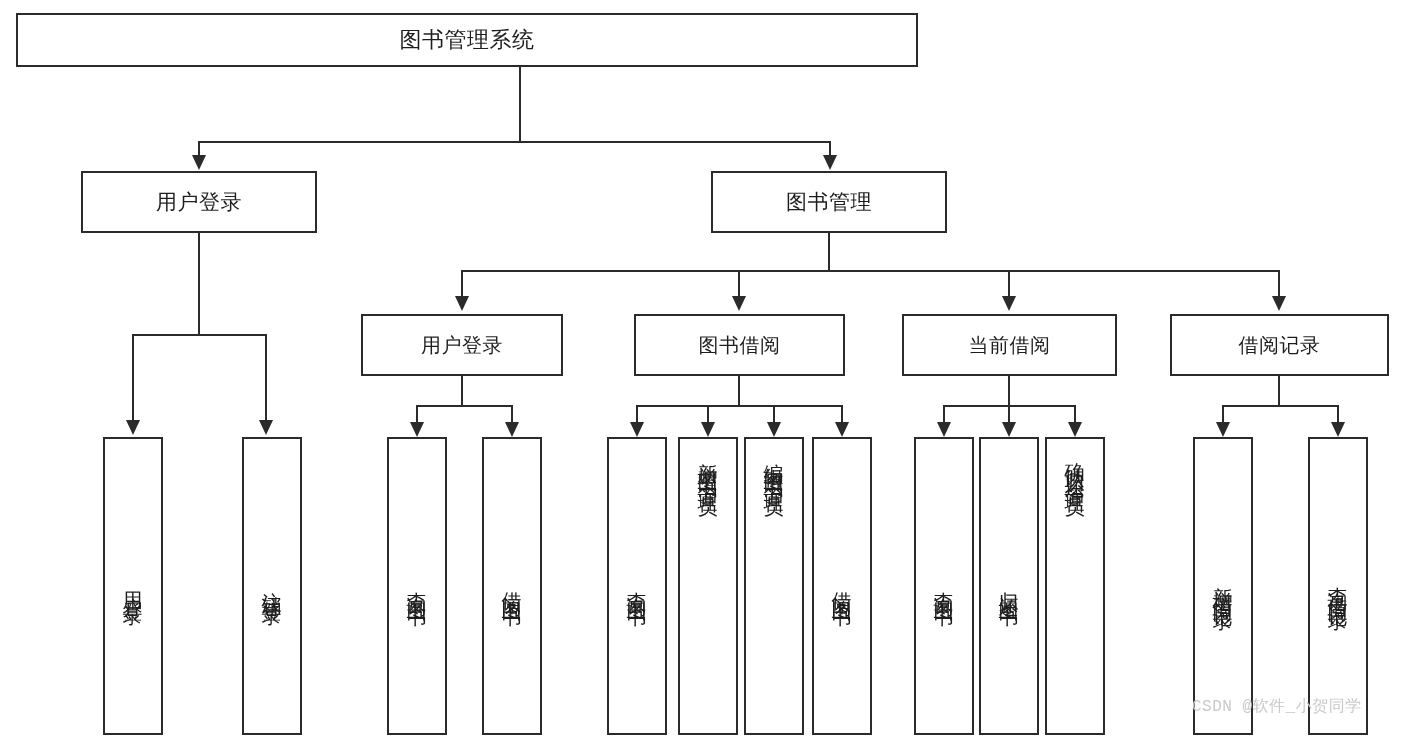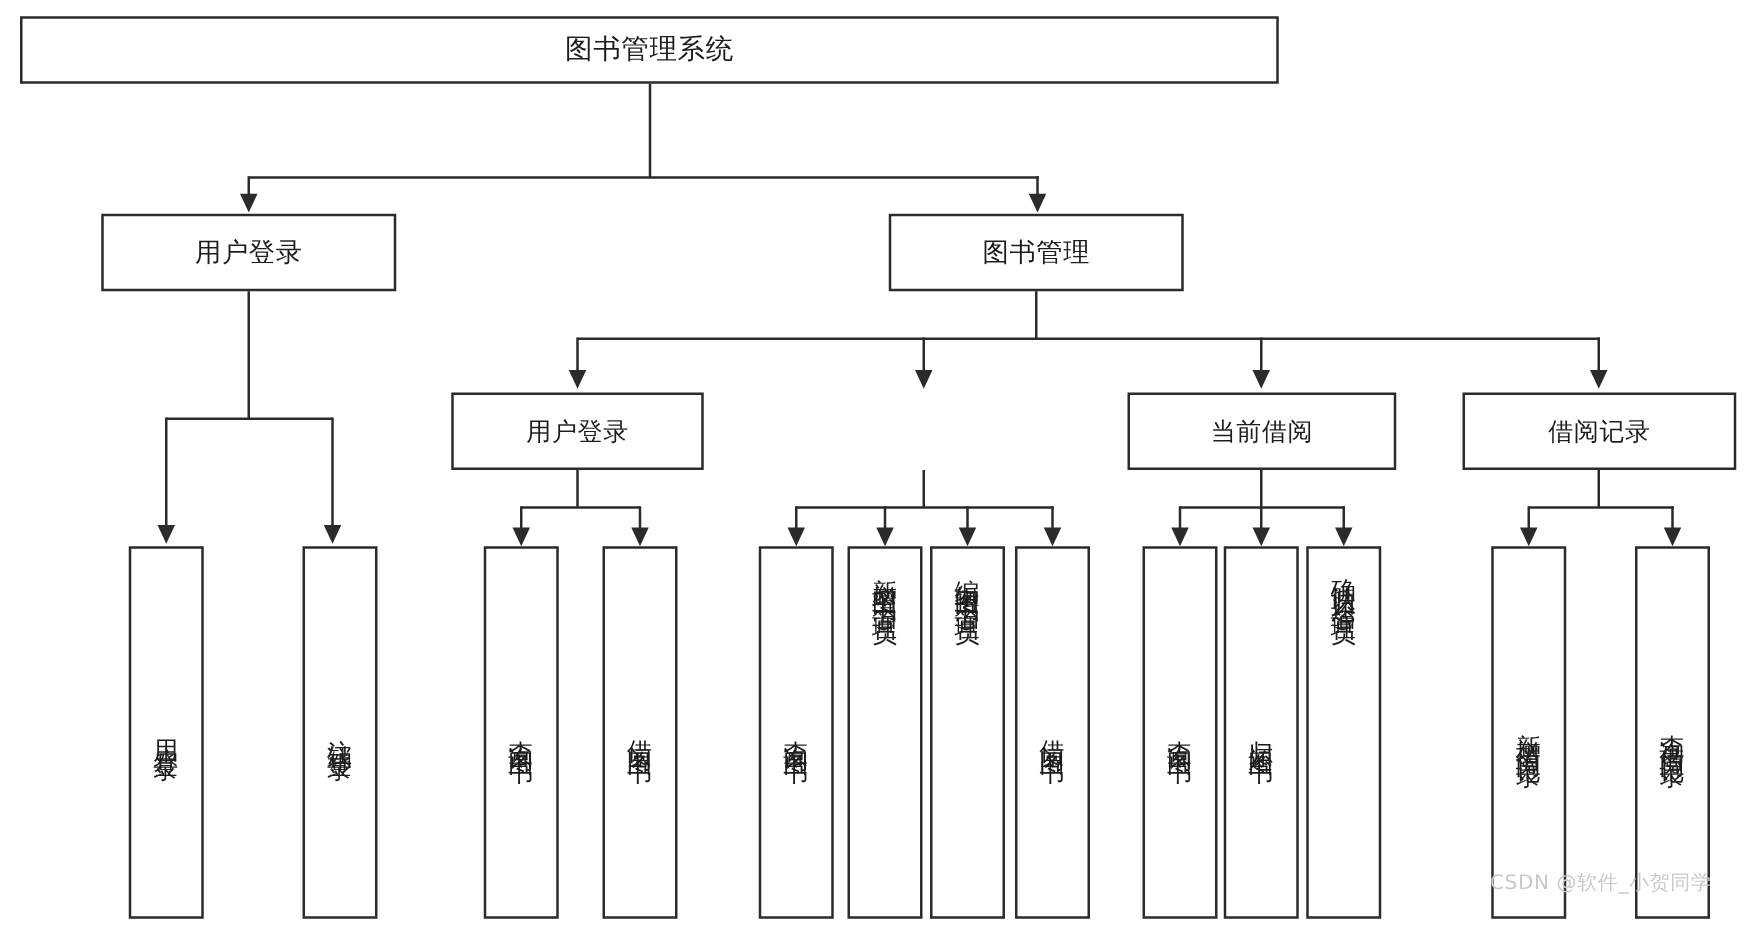--- a/index.html
+++ b/index.html
@@ -89,21 +89,21 @@
     letter-spacing: 0.5px;
     white-space: nowrap;
     user-select: none;
   }
 </style>
 </head>
 <body>
 
 <div id="canvas">
 
-  <div class="node root" style="left:16px; top:13px; width:1007px; height:54px;text-align:center;">
+  <div class="node root" style="left:16px; top:13px; width:902px; height:54px;text-align:center;">
     <span class="lbl">图书管理系统</span>
   </div>
 
   <div class="vline" style="left:519px; top:67px; width:2px; height:75px;"></div>
   <div class="hline" style="left:199px; top:141px; width:632px; height:2px;"></div>
   <div class="vline" style="left:198px; top:141px; width:2px; height:17px;"></div>
   <div class="arrow" style="left:192px; top:155px;"></div>
   <div class="vline" style="left:829px; top:141px; width:2px; height:17px;"></div>
   <div class="arrow" style="left:823px; top:155px;"></div>
 
@@ -129,20 +129,23 @@
   <div class="vline" style="left:738px; top:270px; width:2px; height:27px;"></div>
   <div class="arrow" style="left:732px; top:296px;"></div>
   <div class="vline" style="left:1008px; top:270px; width:2px; height:27px;"></div>
   <div class="arrow" style="left:1002px; top:296px;"></div>
   <div class="vline" style="left:1278px; top:270px; width:2px; height:27px;"></div>
   <div class="arrow" style="left:1272px; top:296px;"></div>
 
   <div class="node level3" style="left:361px; top:314px; width:202px; height:62px;">
     <span class="lbl">用户登录</span>
   </div>
+  <div class="node level3" style="left:634px; top:314px; width:211px; height:62px;">
+    <span class="lbl">图书借阅</span>
+  </div>
   <div class="node level3" style="left:1170px; top:314px; width:219px; height:62px;">
     <span class="lbl">借阅记录</span>
   </div>
   <div class="node level3" style="left:902px; top:314px; width:215px; height:62px;">
     <span class="lbl">当前借阅</span>
   </div>
 
   <div class="vline" style="left:461px; top:376px; width:2px; height:30px;"></div>
   <div class="hline" style="left:417px; top:405px; width:95px; height:2px;"></div>
   <div class="vline" style="left:416px; top:405px; width:2px; height:19px;"></div>
@@ -214,15 +217,15 @@
     <span class="lbl">确认归还（管理员）</span>
   </div>
 
   <div class="node leaf centered" style="left:1193px; top:437px; width:60px; height:298px;">
     <span class="lbl">新增借阅记录</span>
   </div>
   <div class="node leaf centered" style="left:1308px; top:437px; width:60px; height:298px;">
     <span class="lbl">查询借阅记录</span>
   </div>
 
-  <div class="watermark" style="left:1192px; top:696px;">CSDN @软件_小贺同学</div>
+  <div class="watermark" style="left:1192px; top:696px;font-family:Liberation Mono, monospace;">CSDN @软件_小贺同学</div>
 
 </div>
 
 </body></html>

